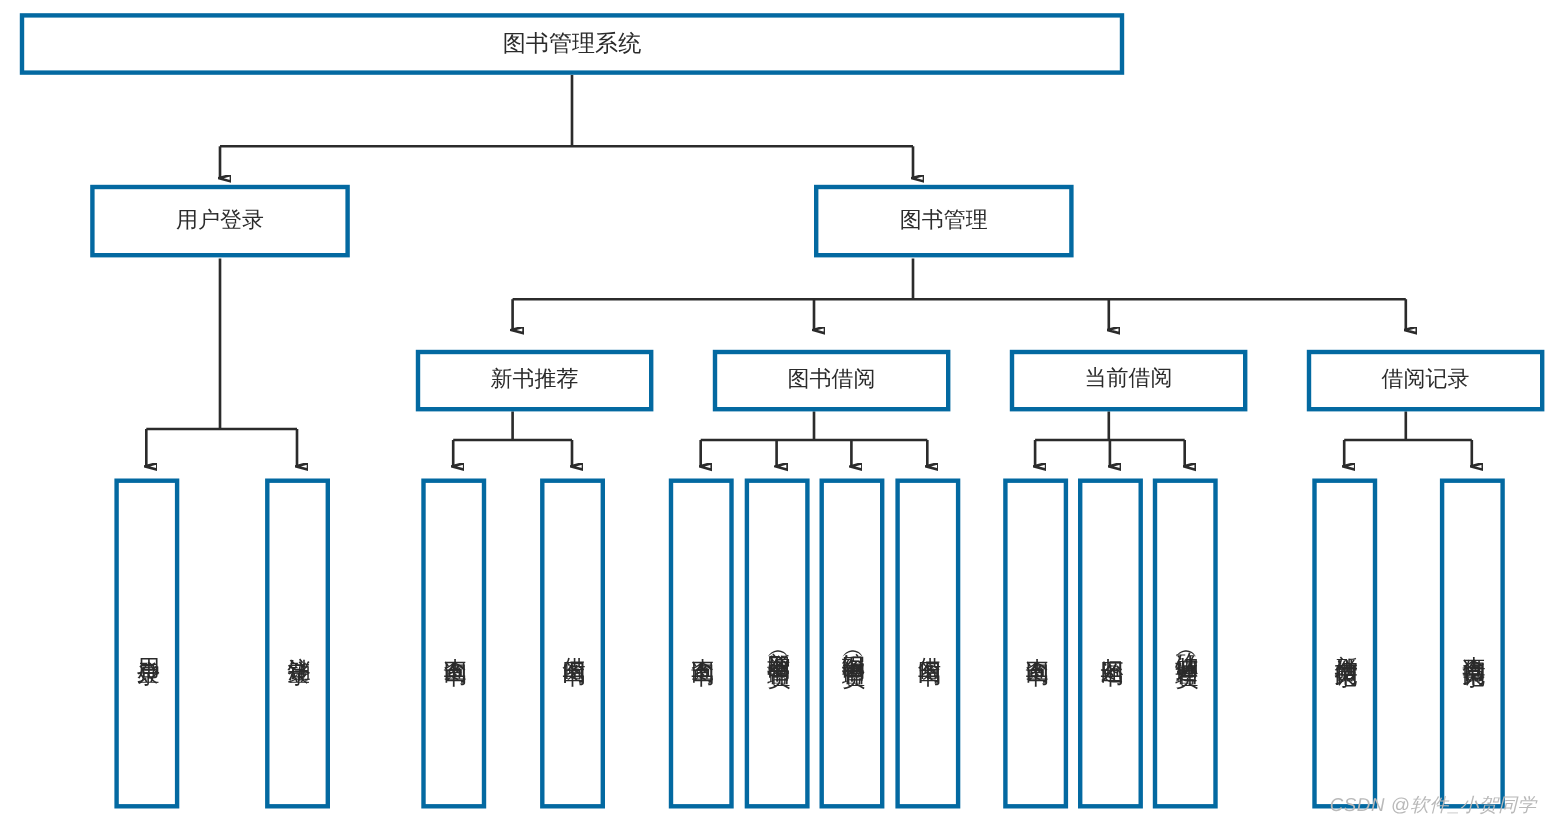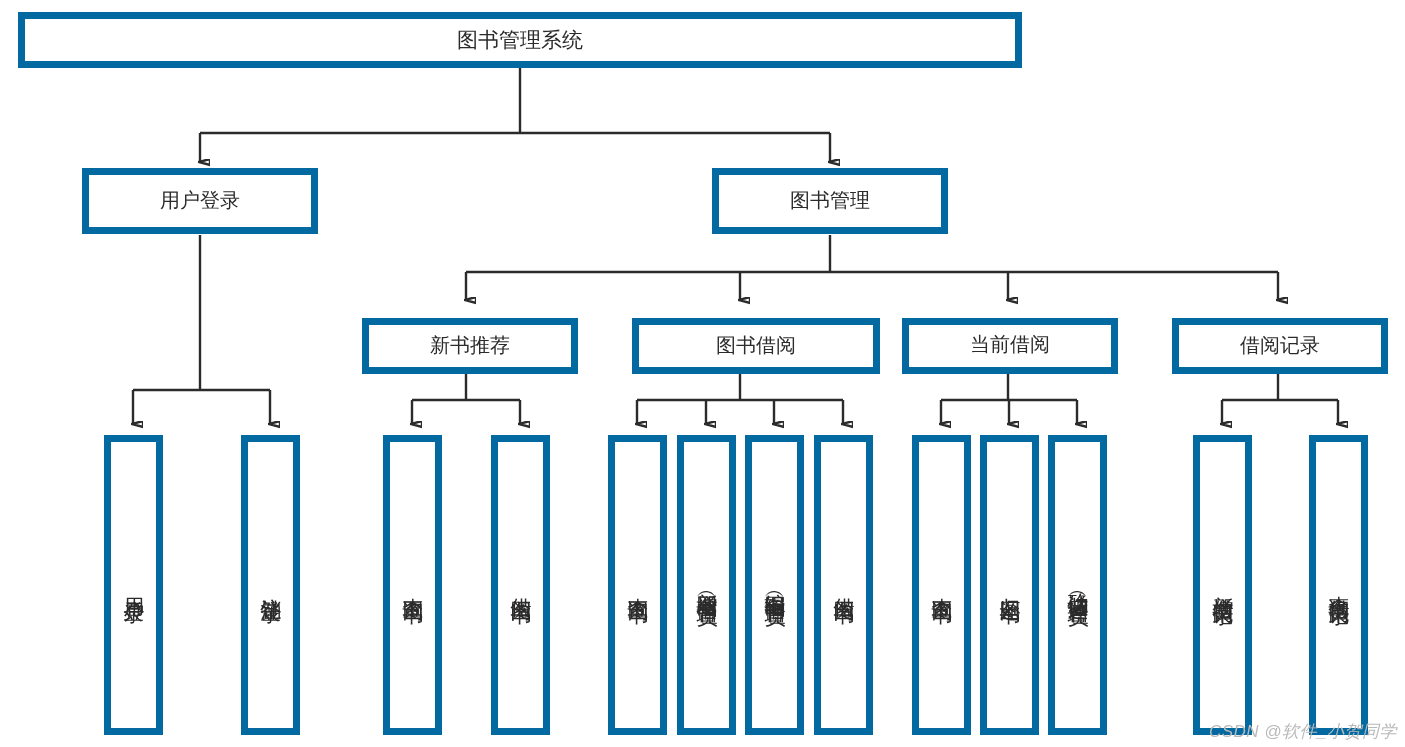--- a/index.html
+++ b/index.html
@@ -12,32 +12,32 @@
     position:relative;
     width:1405px;
     height:747px;
     background:#ffffff;
     overflow:hidden;
   }
   
   .node{
     position:absolute;
     box-sizing:border-box;
-    border:7px solid #0369a1;
+    border:4px solid #0369a1;
     background:#ffffff;
     display:flex;
     align-items:center;
     justify-content:center;
     color:#2b2b2b;
     line-height:1.28;
     text-align:center;
   }
   .node.root{ font-size:21px; }
   .node.lvl2{ font-size:20px; }
-  .node.lvl3{ font-size:20px; }
+  .node.lvl3{ font-size:20px;margin-left:16px; }
   .node.leaf{
     font-size:21px;
     writing-mode:vertical-rl;
     text-orientation:upright;
     letter-spacing:2px;
     align-items:center;
     justify-content:center;
     padding:4px 0;
   }
   .node .label{
@@ -129,29 +129,29 @@
   </svg>
 
   <div class="node root" style="left:18px; top:12px; width:1004px; height:56px;">
     <span class="label">图书管理系统</span>
   </div>
 
   <div class="node lvl2" style="left:82px; top:168px; width:236px; height:66px;">
     <span class="label">用户登录</span>
   </div>
 
-  <div class="node lvl2" style="left:712px; top:168px; width:236px; height:66px;text-align:right;">
+  <div class="node lvl2" style="left:740px; top:168px; width:236px; height:66px;text-align:right;">
     <span class="label">图书管理</span>
   </div>
 
   <div class="node lvl3" style="left:362px; top:318px; width:216px; height:56px;">
     <span class="label">新书推荐</span>
   </div>
 
-  <div class="node lvl3" style="left:632px; top:318px; width:248px; height:56px;">
+  <div class="node lvl3" style="left:632px; top:318px; width:216px; height:56px;">
     <span class="label">图书借阅</span>
   </div>
 
   <div class="node lvl3" style="left:902px; top:318px; width:216px; height:56px;font-family:Liberation Mono, monospace;">
     <span class="label">当前借阅</span>
   </div>
 
   <div class="node lvl3" style="left:1172px; top:318px; width:216px; height:56px;">
     <span class="label">借阅记录</span>
   </div>

